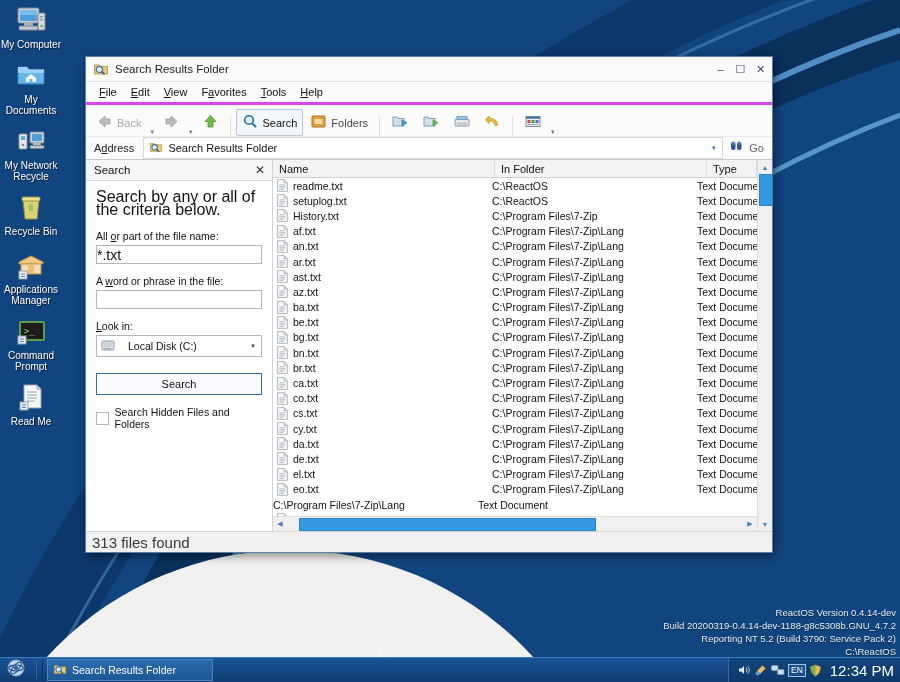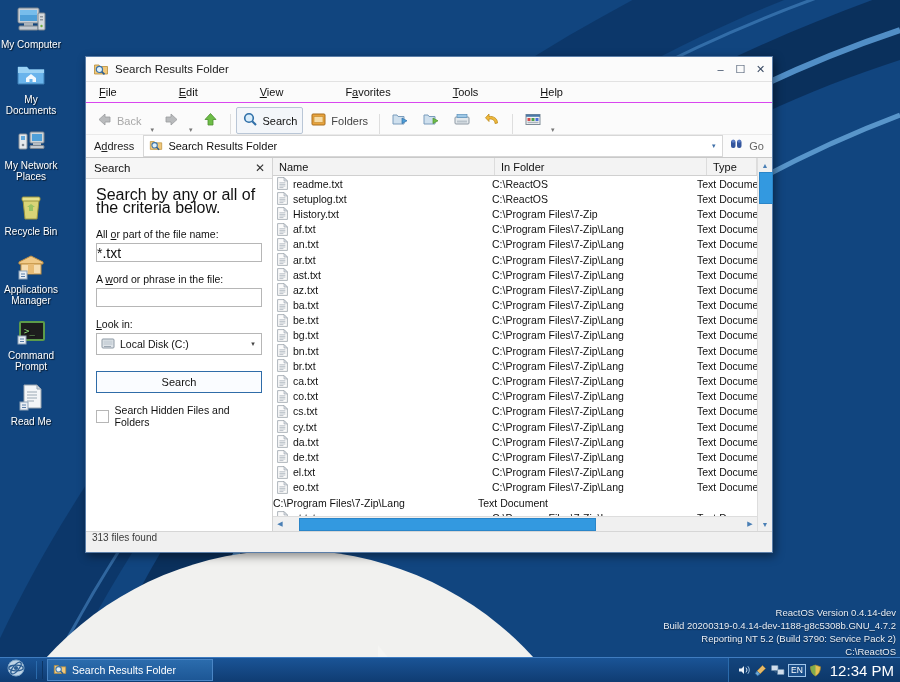--- a/index.html
+++ b/index.html
@@ -64,22 +64,21 @@
     width: 19px; height: 17px; margin-left: 1px;
     display: flex; align-items: center; justify-content: center;
     color: #3a4a63; font-size: 11px;
     cursor: default;
   }
 
   .menubar {
     height: 20px; background: #fbfbfb; flex: none;
     display: flex; align-items: center;
     padding-left: 6px;
-    border-bottom: 1px solid #d946ef;
-    gap: 48px;
+    border-bottom: 3px solid #d946ef;
   }
   .menubar .mi {
     font-size: 11px; color: #111; padding: 2px 7px; cursor: default;
   }
   .menubar .mi u { text-decoration: underline; }
 
   .toolbar {
     height: 31px; background: #fbfbfb; flex: none;
     display: flex; align-items: flex-end;
     padding-left: 4px; gap: 1px;
@@ -140,21 +139,21 @@
   .sp-label { font-size: 10.5px; color: #111; margin-bottom: 3px; }
   .sp-label u { text-decoration: underline; }
   .sp-input {
     height: 17px; background: #fff; border: 1px solid #b6b6b6;
     font-size: 14px; color: #111;
     display: flex; align-items: center; 
     margin-bottom: 11px;
   }
   .sp-combo {
     height: 20px; background: #fff; border: 1px solid #b6b6b6;
-    display: flex; align-items: center; gap: 5px; padding-left: 4px;
+    display: flex; align-items: center; gap: 13px; padding-left: 4px;
     font-size: 10.5px; color: #111; margin-bottom: 16px;
   }
   .sp-combo .cb-arrow {
     margin-left: auto; width: 16px; text-align: center;
     color: #444; font-size: 7px;
   }
   .sp-search-btn {
     height: 20px; border: 1px solid #2f6ca8; background: #fafcff;
     display: flex; align-items: center; justify-content: center;
     font-size: 11px; color: #111; margin-bottom: 11px; cursor: default;
@@ -206,22 +205,22 @@
   }
 
   .hscrollrow { height: 14px; flex: none; display: flex; background: #f0f0f0; border-top: 1px solid #ddd; }
   .hs-btn { width: 14px; display: flex; align-items: center; justify-content: center; font-size: 7px; color: #4a7fb5; cursor: default; }
   .hs-track { flex: 1; position: relative; }
   .hs-thumb { position: absolute; top: 1px; left: 12px; width: 295px; height: 11px; background: #3399e0; border: 1px solid #2a85c8; }
 
   .statusbar {
     height: 20px; flex: none; background: #f0f0f0;
     border-top: 1px solid #d6d6d6;
-    display: flex; padding-left: 6px;
-    font-size: 10px; color: #3a3a3a;
+    display: flex; align-items: center; padding-left: 6px;
+    font-size: 15px; color: #3a3a3a;
   }
 
   
   #watermark {
     position: absolute; right: 4px; bottom: 24px;
     text-align: right; color: #e8eef6;
     font-size: 9.5px; line-height: 13px;
     text-shadow: 0 1px 1px rgba(0,0,0,.5);
     z-index: 4;
     white-space: nowrap;
@@ -327,21 +326,21 @@
         <svg width="32" height="32" viewBox="0 0 32 32">
           <rect x="4" y="9" width="8" height="15" rx="1" fill="#e6e9ec" stroke="#8a939c"></rect>
           <rect x="6" y="11" width="4" height="4" fill="#63a9dd"></rect>
           <circle cx="8" cy="20" r="1.3" fill="#7e8790"></circle>
           <rect x="15" y="7" width="14" height="11" rx="1" fill="#cfd5da" stroke="#7b858f"></rect>
           <rect x="17" y="9" width="10" height="7" fill="#4e9fd8"></rect>
           <rect x="18" y="18" width="8" height="2.5" fill="#b4bcc3"></rect>
           <rect x="15" y="20.5" width="14" height="3" rx="1" fill="#c3c9d0" stroke="#7b858f"></rect>
         </svg>
       </div>
-      <span class="label">My Network Places</span>
+      <span class="label">My Network Recycle</span>
     </div>
 
     <div class="desk-icon" style="margin-top:9px;">
       <div class="glyph">
         <svg width="32" height="32" viewBox="0 0 32 32">
           <path d="M8 9 L24 9 L22 28 L10 28 Z" fill="#d9d477" stroke="#9a9440"></path>
           <rect x="7" y="6" width="18" height="4" rx="1.2" fill="#e6e28d" stroke="#9a9440"></rect>
           <path d="M16 13 l4 3 -2 0 0 4 -4 0 0 -4 -2 0 z" fill="#8fbf5e" opacity=".85"></path>
         </svg>
       </div>

